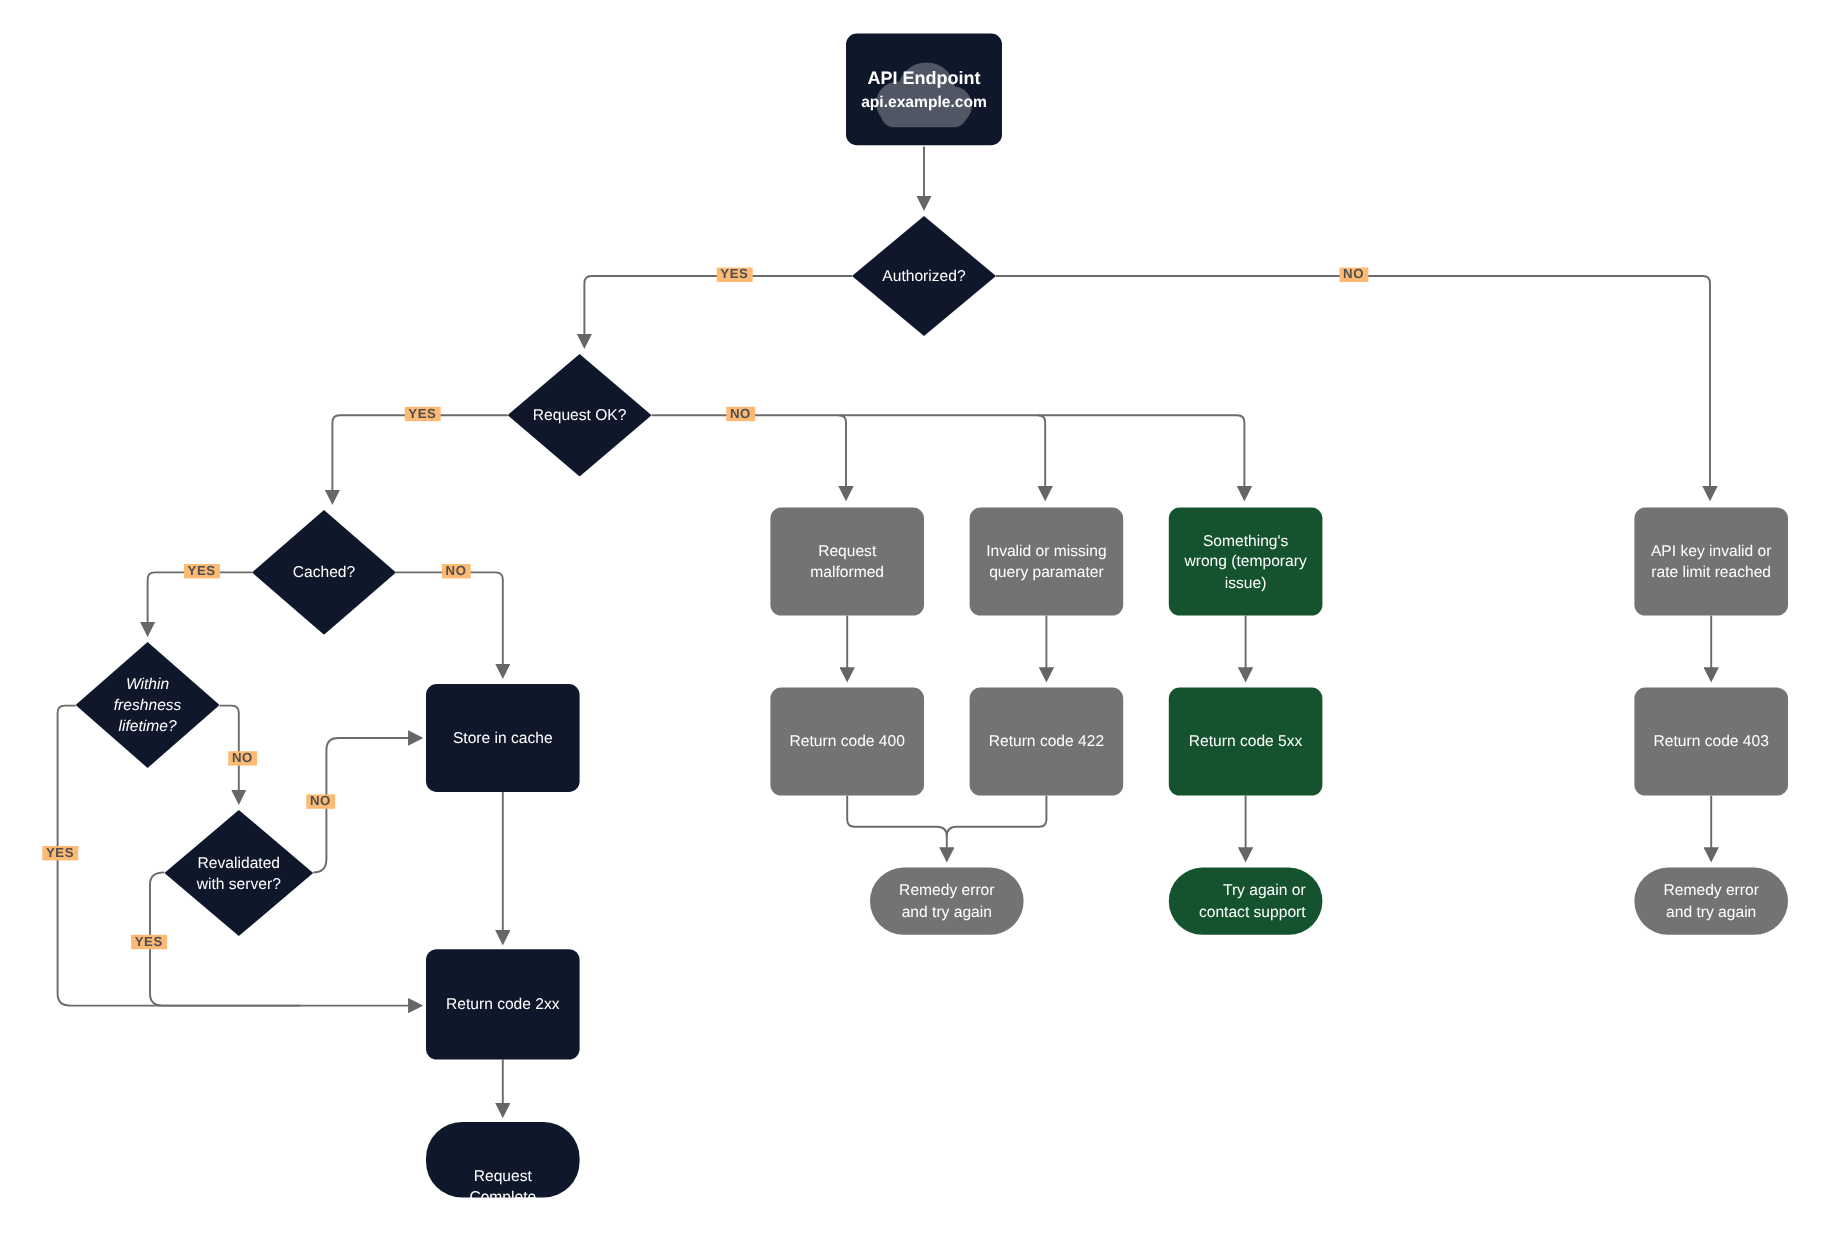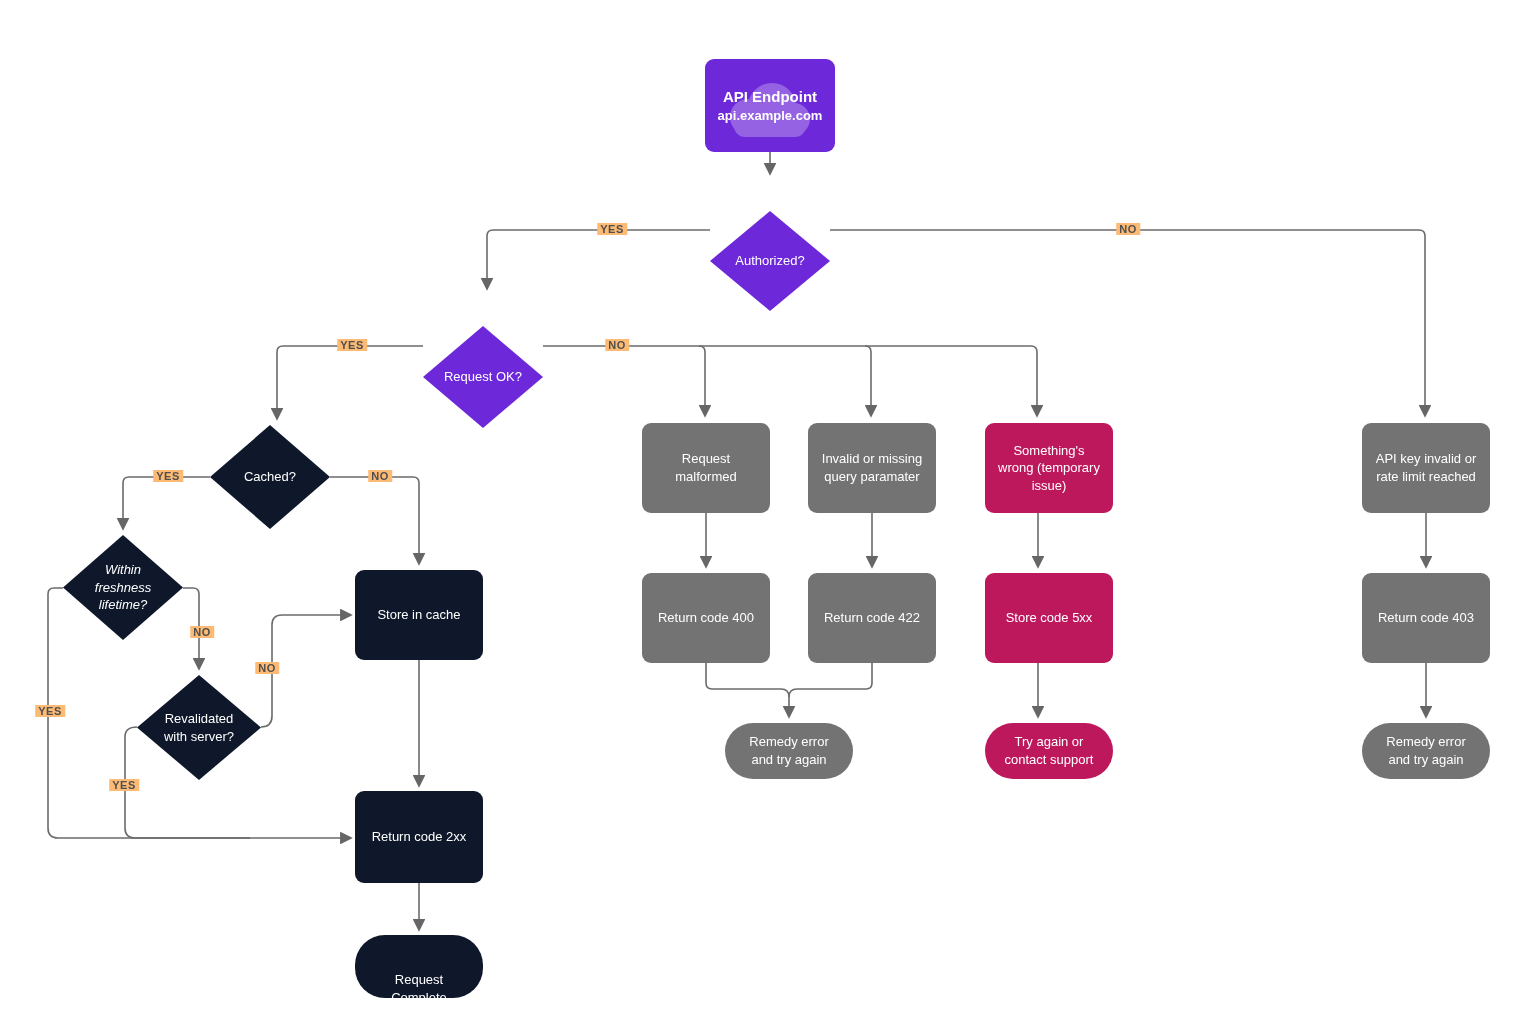--- a/index.html
+++ b/index.html
@@ -8,37 +8,37 @@
     font-family:"Liberation Sans", sans-serif;overflow:hidden;
   }
   #wires{position:absolute;left:0;top:0;width:1536px;height:1033px;z-index:1;}
   .node{
     position:absolute;z-index:2;display:flex;align-items:center;justify-content:center;
     color:#ffffff;font-size:13px;line-height:1.35;text-align:center;box-sizing:border-box;
   }
   .rect{border-radius:9px;padding:6px 10px;}
   .pill{border-radius:30px;padding:4px 12px;}
   .diamond{clip-path:polygon(50% 0,100% 50%,50% 100%,0 50%);padding:0;}
-  .blue{background:#6d28d9;margin-top:31px;}
+  .blue{background:#0f172a;}
   .green{background:#0f172a;}
   .orange{background:#737373;}
-  .red{background:#be185d;margin-left:11px;}
+  .red{background:#14532d;}
   .node .lbl{display:inline-block;}
   .root-node{flex-direction:column;font-weight:bold;}
   .root-node .t1{font-size:15px;position:relative;z-index:2;}
   .root-node .t2{font-size:13px;position:relative;z-index:2;}
   .cloud{position:absolute;left:50%;top:22px;transform:translateX(-50%);z-index:1;}
   .edge-label{
     position:absolute;z-index:3;transform:translate(-50%,-50%);
     background:#fdba74;color:#4f4f4f;font-size:11px;font-weight:bold;
     letter-spacing:.5px;padding:0 3px;white-space:nowrap;
   }
   
   .w70{max-width:70px;font-style:italic;} .w80{max-width:80px;margin-top:44px;} .w90{max-width:90px;}
-  .w100{max-width:100px;} .w110{max-width:110px;}
+  .w100{max-width:100px;text-align:right;} .w110{max-width:110px;}
 </style>
 </head>
 <body>
 
 <svg id="wires" xmlns="http://www.w3.org/2000/svg">
   <defs>
     <marker id="arrow" viewBox="0 0 10 10" refX="7" refY="5" markerWidth="8" markerHeight="8" orient="auto-start-reverse">
       <path d="M0,0 L10,5 L0,10 Z" fill="#666666"></path>
     </marker>
   </defs>
@@ -128,21 +128,21 @@
 
 <div class="node rect orange" style="left:642px;top:573px;width:128px;height:90px">
   <span class="lbl w110">Return code 400</span>
 </div>
 
 <div class="node rect orange" style="left:808px;top:573px;width:128px;height:90px">
   <span class="lbl w110">Return code 422</span>
 </div>
 
 <div class="node rect red" style="left:974px;top:573px;width:128px;height:90px">
-  <span class="lbl w110">Store code 5xx</span>
+  <span class="lbl w110">Return code 5xx</span>
 </div>
 
 <div class="node pill orange" style="left:725px;top:723px;width:128px;height:56px">
   <span class="lbl w90">Remedy error and try again</span>
 </div>
 
 <div class="node pill red" style="left:974px;top:723px;width:128px;height:56px">
   <span class="lbl w100">Try again or contact support</span>
 </div>
 

